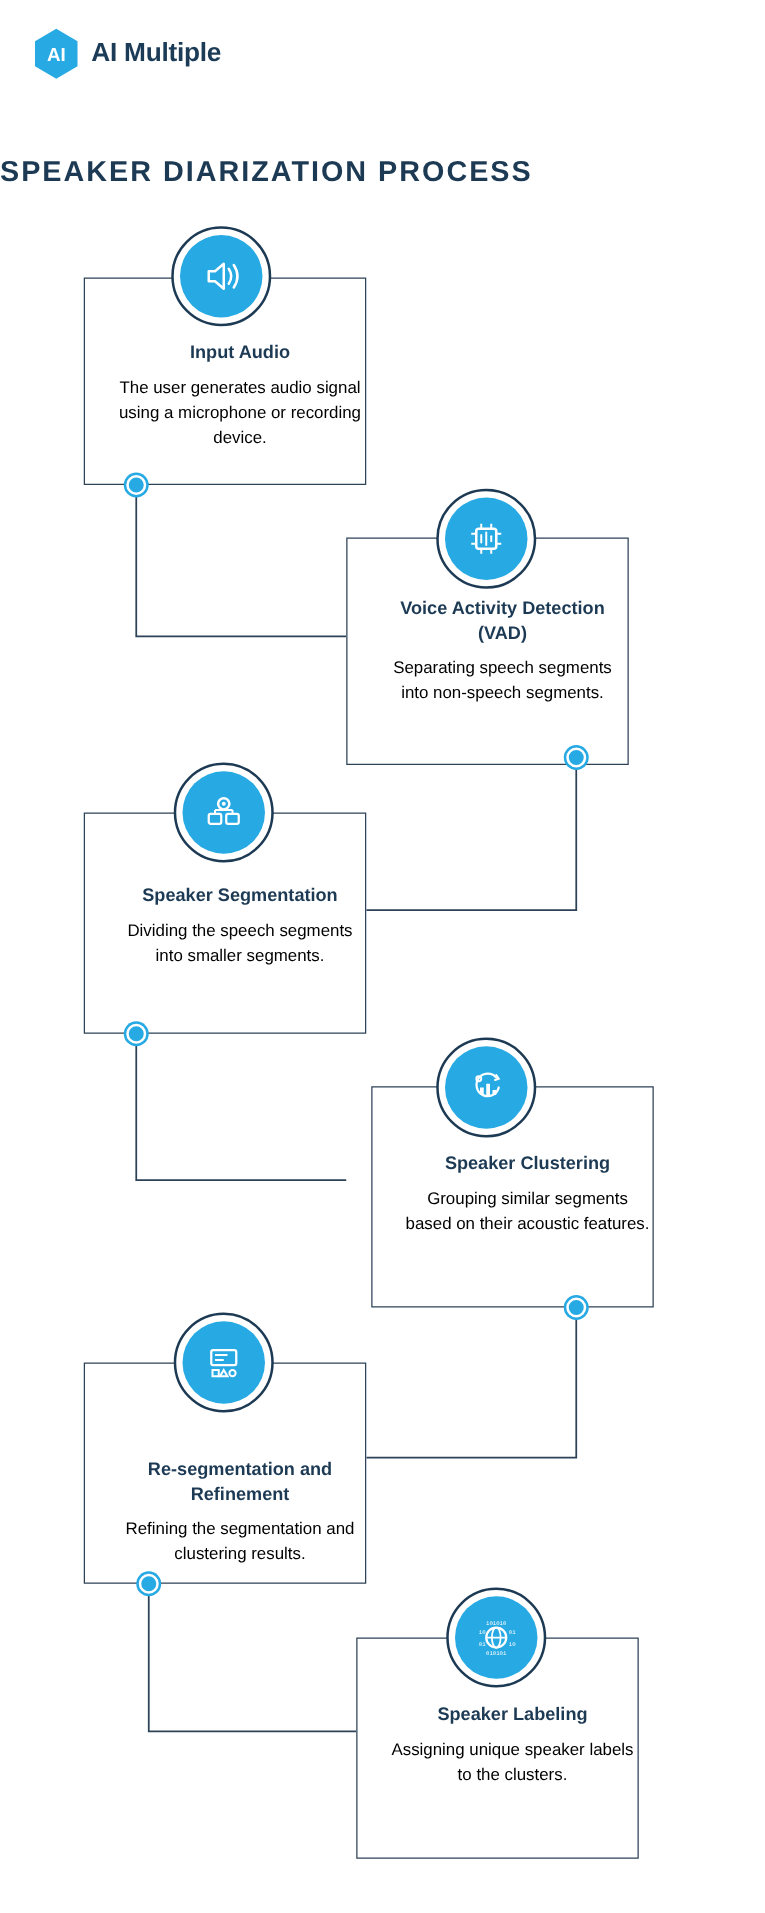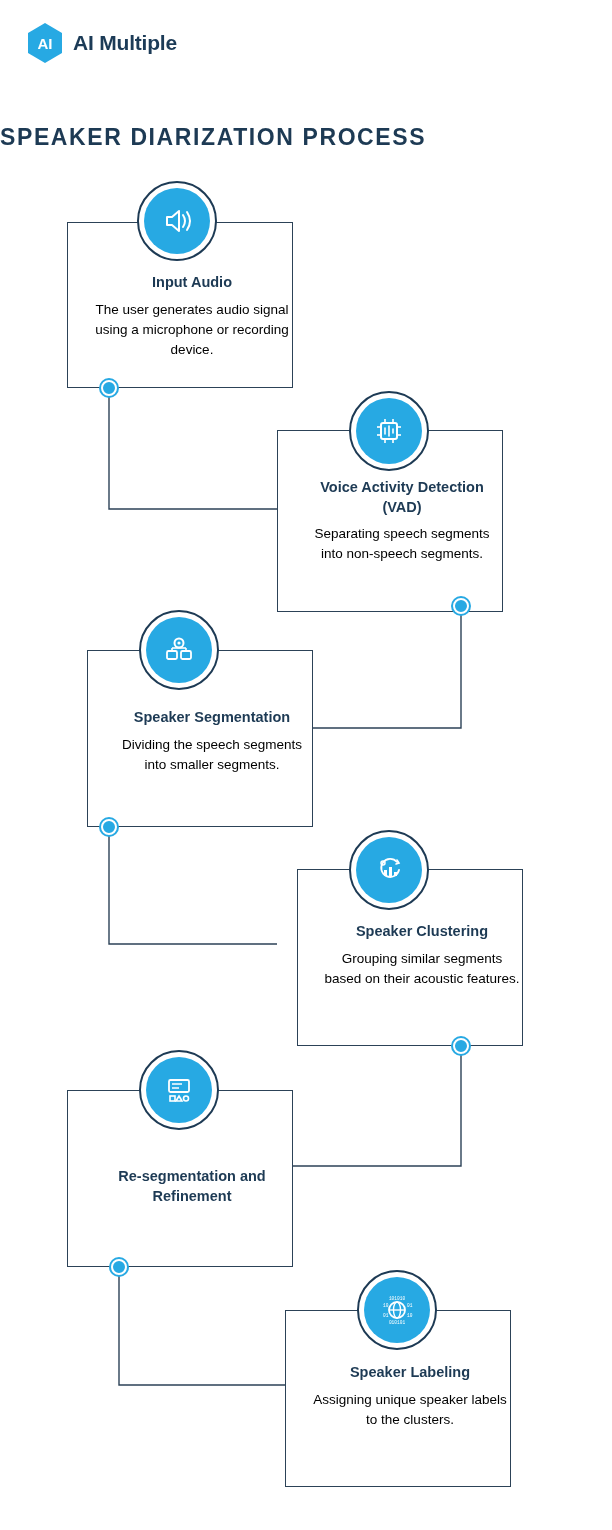--- a/index.html
+++ b/index.html
@@ -200,21 +200,21 @@
         <line x1="27" y1="23" x2="31" y2="23" stroke="#ffffff" stroke-width="1.6"></line>
         <line x1="15" y1="7" x2="15" y2="11" stroke="#ffffff" stroke-width="1.6"></line>
         <line x1="23" y1="7" x2="23" y2="11" stroke="#ffffff" stroke-width="1.6"></line>
         <line x1="15" y1="27" x2="15" y2="31" stroke="#ffffff" stroke-width="1.6"></line>
         <line x1="23" y1="27" x2="23" y2="31" stroke="#ffffff" stroke-width="1.6"></line>
       </svg>
     </div>
   </div>
   <div class="dot" style="left:453px; top:598px;"></div>
 
-  <div class="card" style="left:67px; top:650px; width:226px; height:177px;margin-left:20px;">
+  <div class="card" style="left:67px; top:650px; width:226px; height:177px;">
     <div class="card-body" style="top:57px;">
       <div class="card-title">Speaker Segmentation</div>
       <div class="card-desc">Dividing the speech segments into smaller segments.</div>
     </div>
   </div>
   <div class="badge" style="left:139px; top:610px;">
     <div class="badge-inner">
       <svg width="38" height="38" viewBox="0 0 38 38">
         <circle cx="19" cy="12" r="4.5" fill="none" stroke="#ffffff" stroke-width="2"></circle>
         <circle cx="19" cy="12" r="1.6" fill="#ffffff"></circle>
@@ -244,20 +244,21 @@
         <rect x="24" y="21" width="3" height="4" fill="#ffffff"></rect>
         <circle cx="13" cy="12" r="2" fill="none" stroke="#ffffff" stroke-width="1.5"></circle>
       </svg>
     </div>
   </div>
   <div class="dot" style="left:453px; top:1038px;"></div>
 
   <div class="card" style="left:67px; top:1090px; width:226px; height:177px;">
     <div class="card-body" style="top:52px;margin-top:24px;">
       <div class="card-title">Re-segmentation and Refinement</div>
+      <div class="card-desc">Refining the segmentation and clustering results.</div>
     </div>
   </div>
   <div class="badge" style="left:139px; top:1050px;">
     <div class="badge-inner">
       <svg width="38" height="38" viewBox="0 0 38 38">
         <rect x="9" y="9" width="20" height="12" rx="1.5" fill="none" stroke="#ffffff" stroke-width="1.8"></rect>
         <line x1="12" y1="13" x2="22" y2="13" stroke="#ffffff" stroke-width="1.5"></line>
         <line x1="12" y1="17" x2="19" y2="17" stroke="#ffffff" stroke-width="1.5"></line>
         <rect x="10" y="25" width="5" height="5" fill="none" stroke="#ffffff" stroke-width="1.6"></rect>
         <polygon points="19,25 22,30 16,30" fill="none" stroke="#ffffff" stroke-width="1.6"></polygon>

